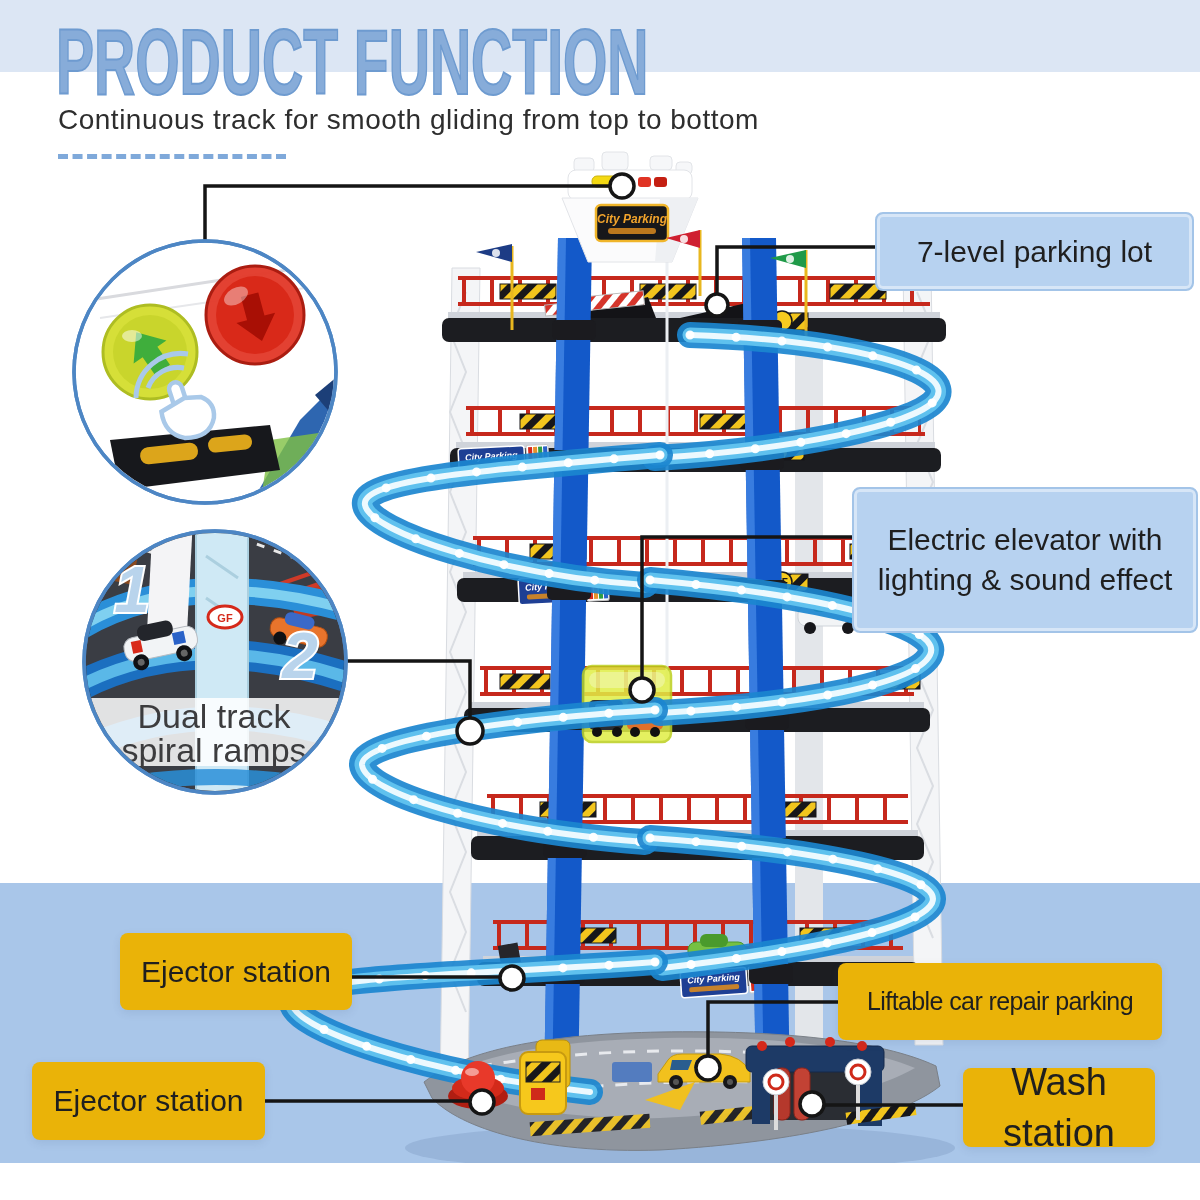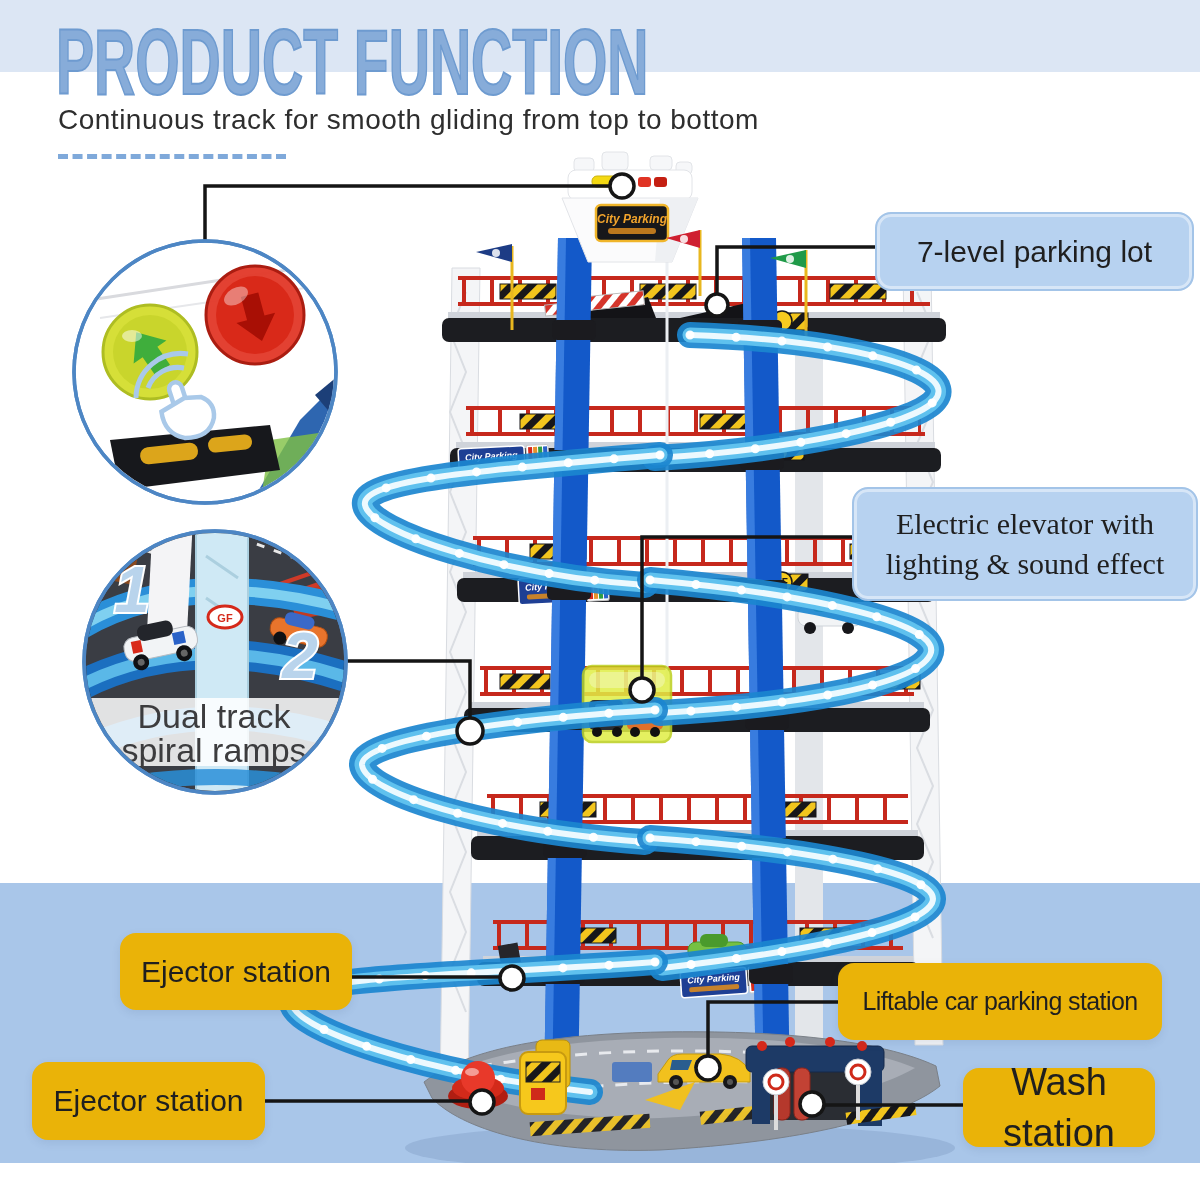--- a/index.html
+++ b/index.html
@@ -10,26 +10,26 @@
   .band-bottom{top:883px;height:317px;background:#a9c6e9;}
   #scene{position:absolute;left:0;top:0;z-index:1;}
   .page-title{position:absolute;z-index:2;left:56px;top:10px;font-size:92px;font-weight:bold;
          color:#87acd9;-webkit-text-stroke:2px #6e9bd0;white-space:nowrap;
          transform:scaleX(.62);transform-origin:left top;letter-spacing:0;}
   .page-subtitle{position:absolute;z-index:2;left:58px;top:104px;font-size:28px;color:#2e2e2e;
          white-space:nowrap;letter-spacing:.5px;}
   .dash-divider{position:absolute;z-index:2;left:58px;top:154px;width:228px;height:0;
          border-top:5px dashed #7fa9da;}
   .callout{position:absolute;z-index:3;display:flex;align-items:center;justify-content:center;
-         text-align:center;color:#1f1f1f;border-radius:16px;font-size:30px;line-height:1.32;}
+         text-align:center;color:#1f1f1f;border-radius:8px;font-size:30px;line-height:1.32;}
   .callout.blue{background:#b7d2f0;border:2px solid #a3c4e8;
          box-shadow:inset 0 0 0 3px rgba(255,255,255,.45);}
   .callout.white{background:#eab308;box-shadow:0 3px 8px rgba(60,80,120,.12);}
   .co-parking{left:875px;top:212px;width:315px;height:75px;}
-  .co-elevator{left:852px;top:487px;width:326px;height:110px;padding:0 8px;font-family:Liberation Serif, serif;}
+  .co-elevator{left:852px;top:487px;width:326px;height:110px;padding:16px 8px;}
   .co-ejector-upper{left:120px;top:933px;width:232px;height:77px;}
   .co-ejector-lower{left:32px;top:1062px;width:233px;height:78px;}
   .co-repair{left:838px;top:963px;width:324px;height:77px;font-size:25px;letter-spacing:-.6px;white-space:nowrap;}
   .co-wash{left:963px;top:1068px;width:192px;height:79px;font-size:38px;}
   
   .rail{stroke:#c6281c;stroke-width:4;}
   .posts{stroke:#c6281c;stroke-width:24;stroke-dasharray:4 24;}
   .tO{stroke:#1b85cf;stroke-width:26;fill:none;stroke-linecap:round;opacity:.92;}
   .tM{stroke:#5fc1ee;stroke-width:15;fill:none;stroke-linecap:round;}
   .tC{stroke:#ecf9fe;stroke-width:6;fill:none;stroke-linecap:round;}
@@ -456,15 +456,15 @@
         <path d="M 85,792 Q 215,762 348,792" fill="none" stroke="#2a8fd8" stroke-width="16" opacity=".85"></path>
       </g>
       <circle cx="215" cy="662" r="131" fill="none" stroke="#4d86c4" stroke-width="3.5"></circle>
     </g>
   </svg>
 
   <div class="callout blue co-parking">7-level parking lot</div>
   <div class="callout blue co-elevator">Electric elevator with lighting &amp; sound effect</div>
   <div class="callout white co-ejector-upper">Ejector station</div>
   <div class="callout white co-ejector-lower">Ejector station</div>
-  <div class="callout white co-repair">Liftable car parking station</div>
+  <div class="callout white co-repair">Liftable car repair parking</div>
   <div class="callout white co-wash">Wash station</div>
 </div>
 
 </body></html>

